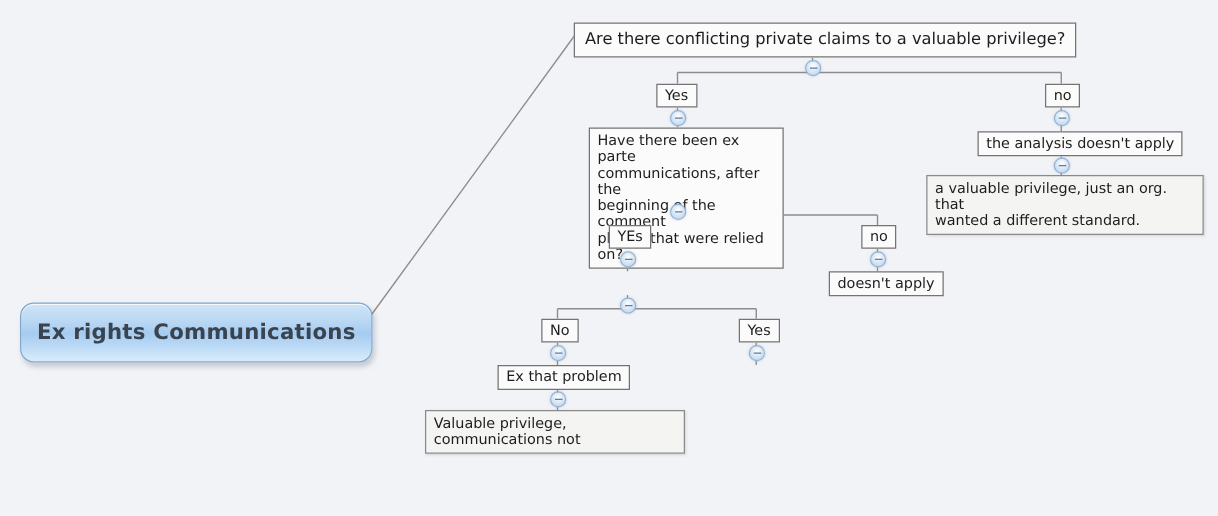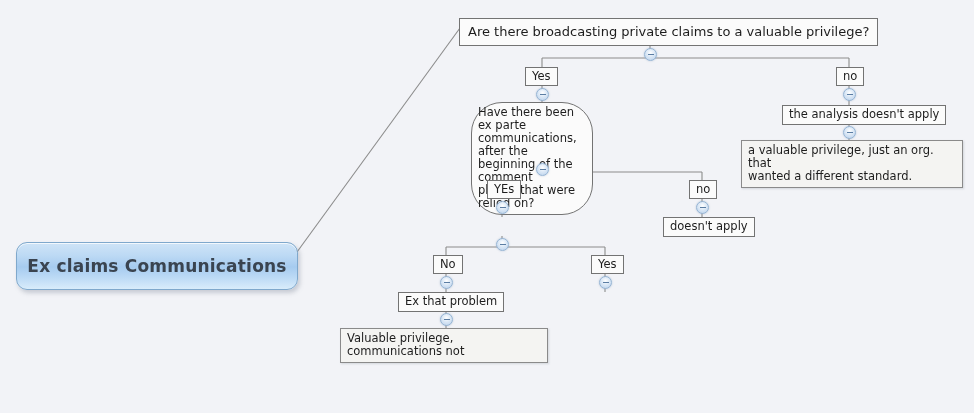--- a/index.html
+++ b/index.html
@@ -136,39 +136,39 @@
 
       <path d="M 446 274 L 446 292"></path>
 
       <path d="M 605 274 L 605 292"></path>
 
       <path d="M 446 311 L 446 328"></path>
     </g>
   </svg>
 
   <div class="root-node" style="left:16px; top:242px; width:282px; height:48px;">
-    <span class="root-label">Ex claims Communications</span>
+    <span class="root-label">Ex rights Communications</span>
   </div>
 
   <div class="node lg" style="left:459px; top:18px; height:28px;">
-    <span>Are there broadcasting private claims to a valuable privilege?</span>
+    <span>Are there conflicting private claims to a valuable privilege?</span>
   </div>
   <div class="toggle" style="left:644px; top:48px;"></div>
 
   <div class="node" style="left:525px; top:67px; height:19px;">
     <span>Yes</span>
   </div>
   <div class="toggle" style="left:536px; top:88px;"></div>
 
   <div class="node" style="left:836px; top:67px; height:19px;">
     <span>no</span>
   </div>
   <div class="toggle" style="left:843px; top:88px;"></div>
 
-  <div class="node multiline" style="left:471px; top:102px; width:122px;border-radius:31px;">
+  <div class="node multiline" style="left:471px; top:102px; width:156px;">
     <span class="node-line">Have there been ex parte</span>
     <span class="node-line">communications, after the</span>
     <span class="node-line">beginning of the comment</span>
     <span class="node-line">phase, that were relied on?</span>
   </div>
   <div class="toggle" style="left:536px; top:163px;"></div>
 
   <div class="node" style="left:782px; top:105px; height:20px;text-align:center;">
     <span>the analysis doesn't apply</span>
   </div>

